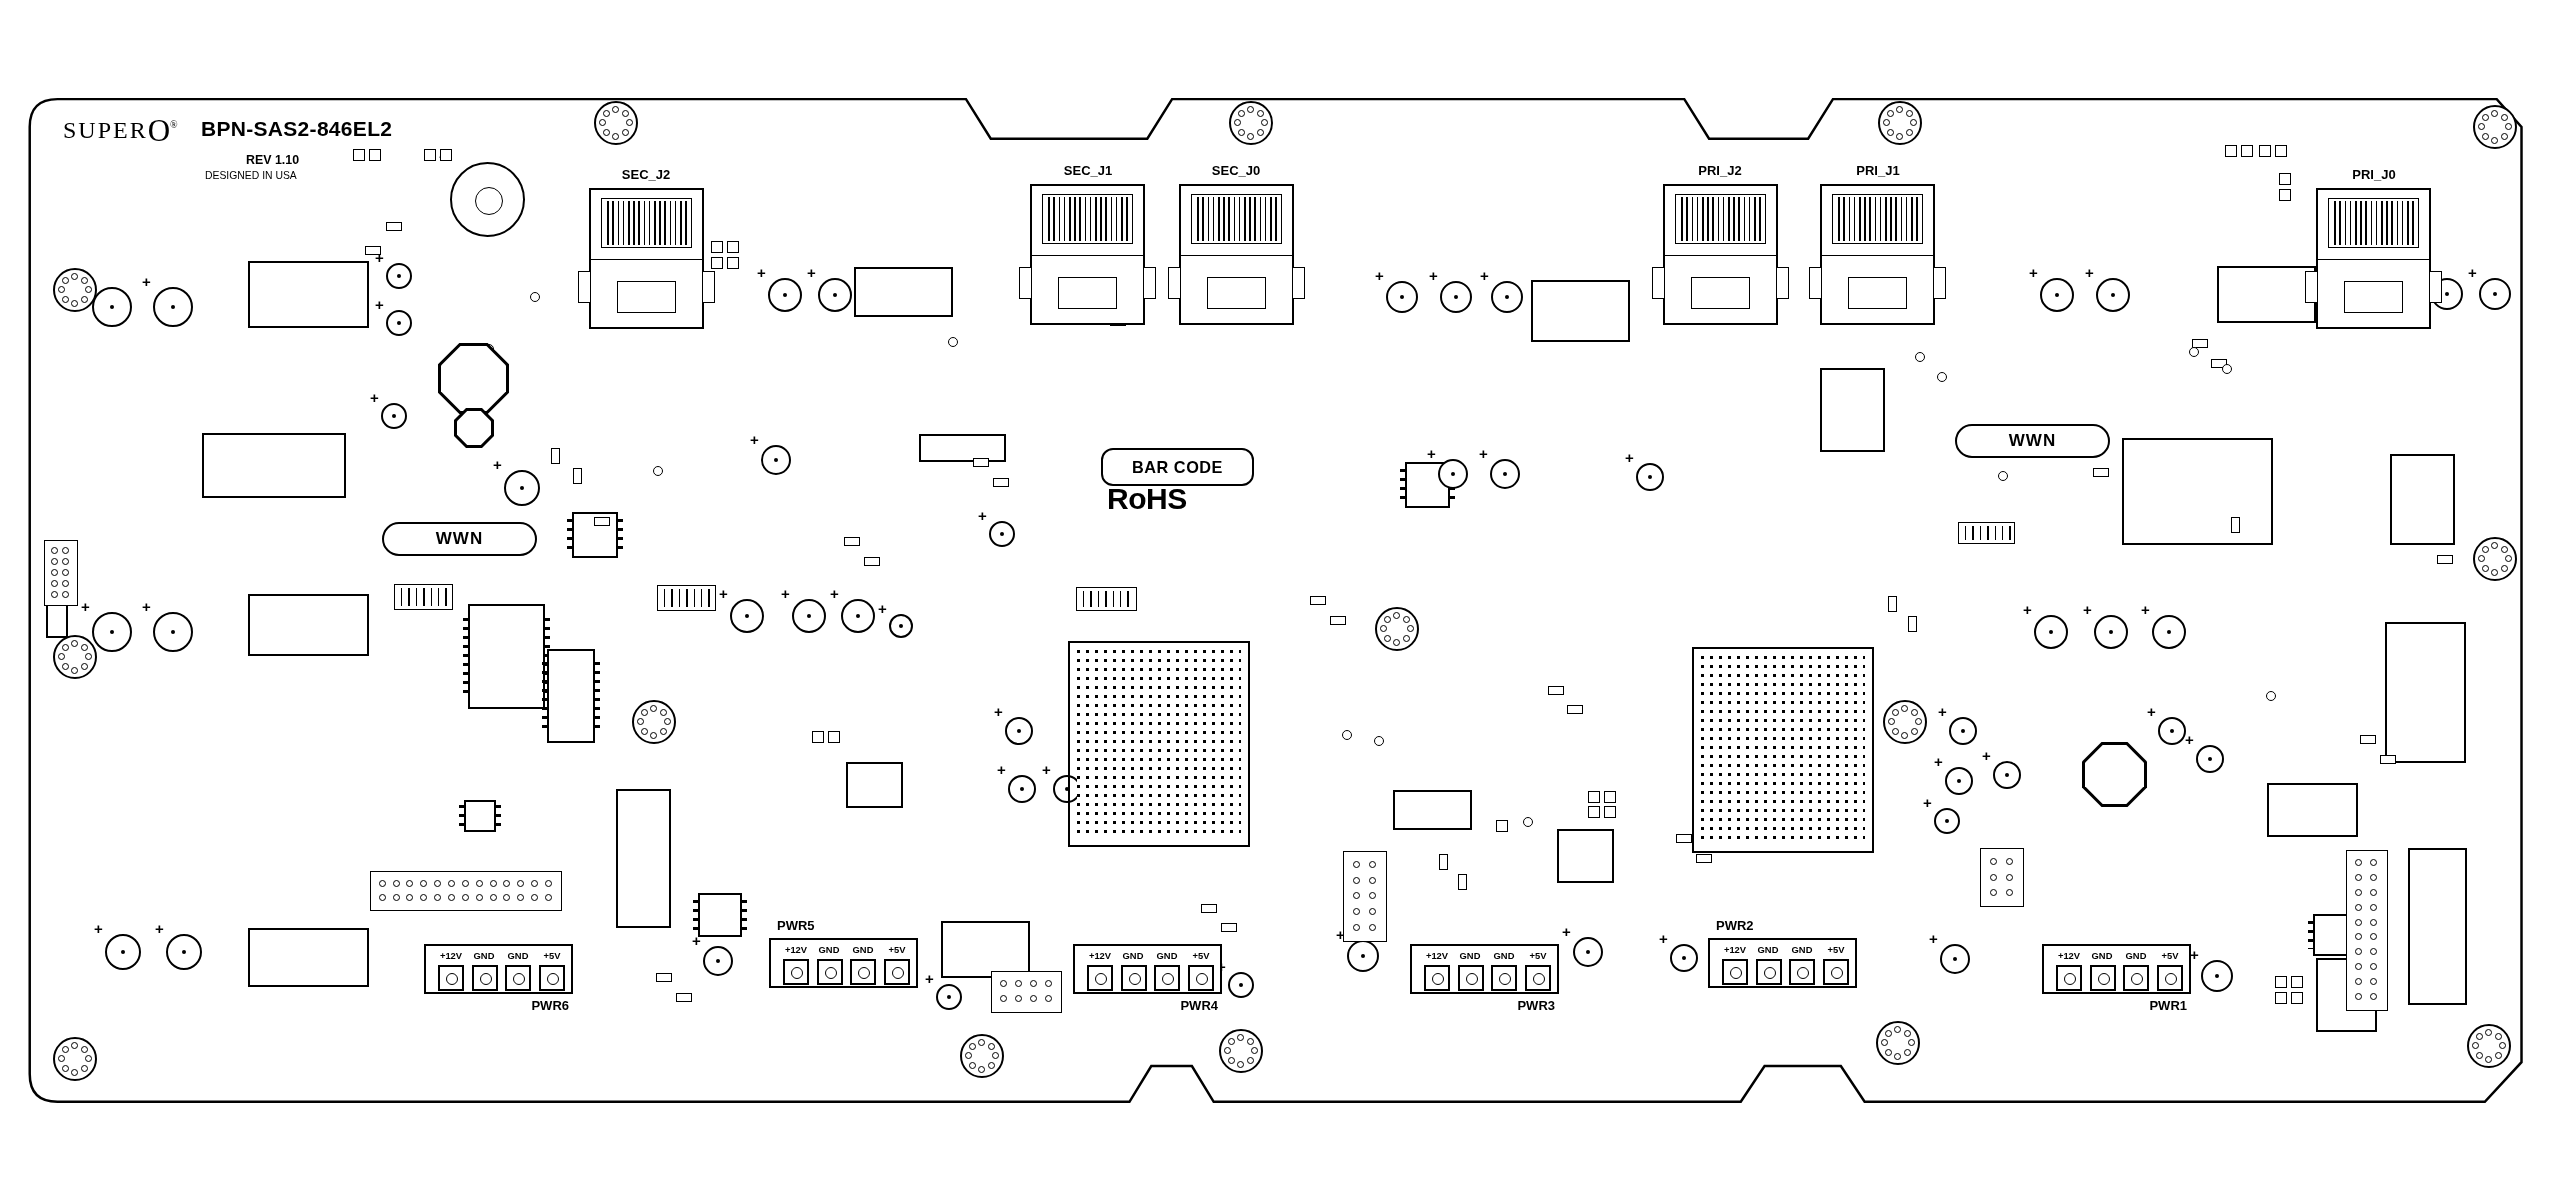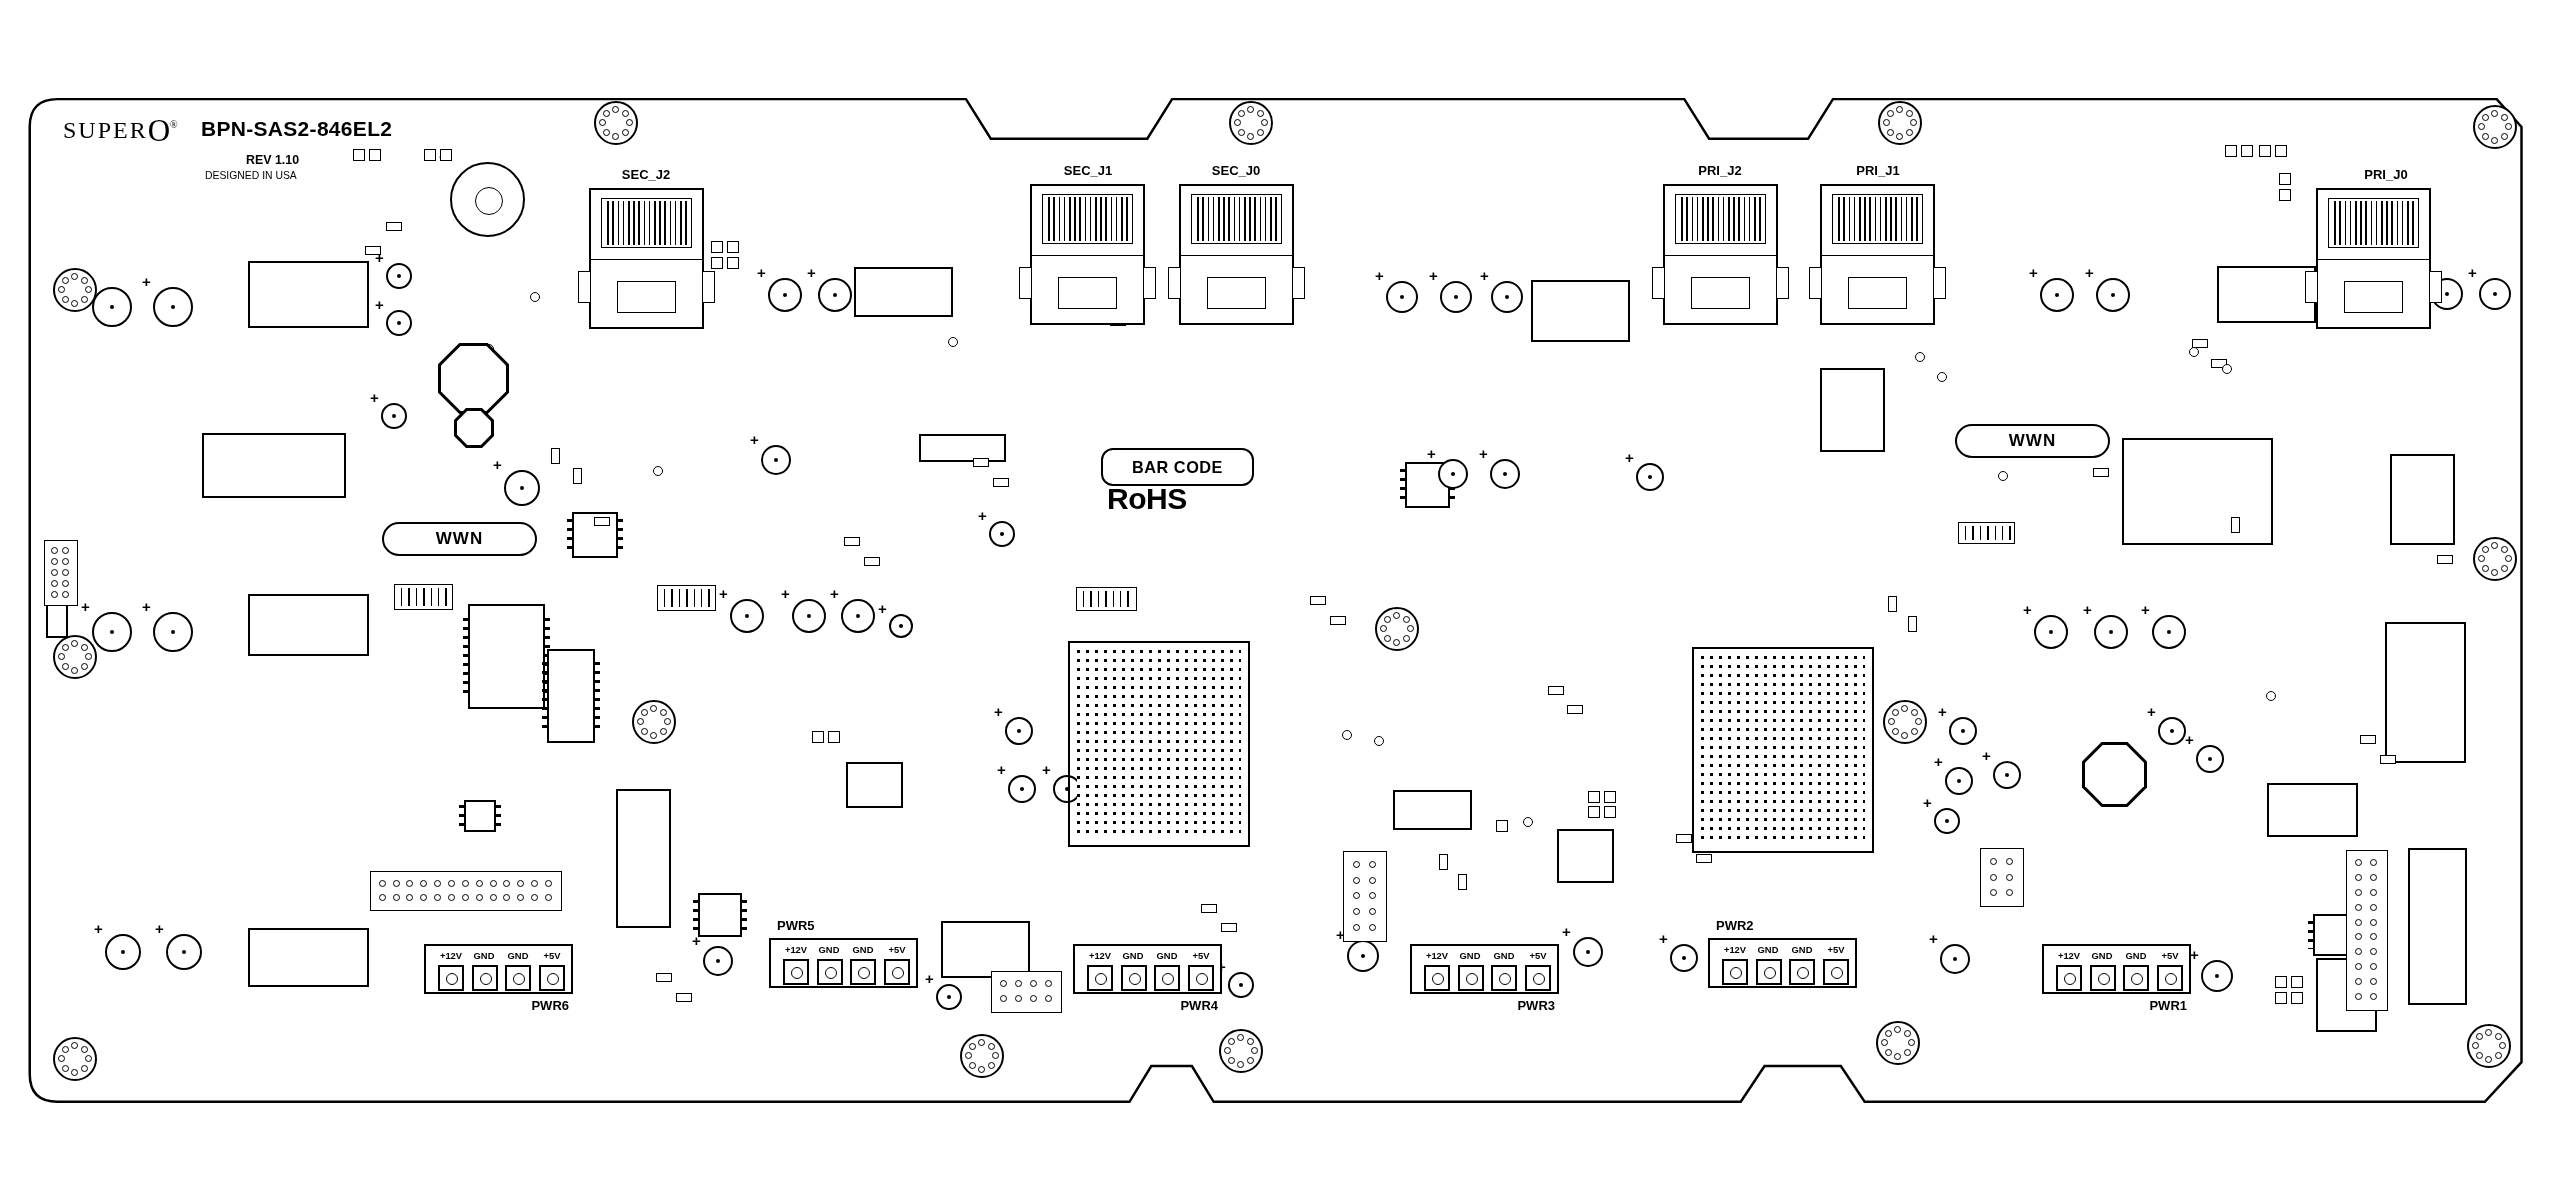--- a/index.html
+++ b/index.html
@@ -617,21 +617,21 @@
         <span class="sas-wing-r"></span>
       </div>
       <div class="c lbl conn-lbl" style="left: 1878px; top: 163px; transform: translateX(-50%);">PRI_J1</div>
       <div class="c sas" style="left: 2316px; top: 188px; width: 115px; height: 141px;">
         <span class="sas-edge"></span>
         <span class="sas-mid"></span>
         <span class="sas-slot"></span>
         <span class="sas-wing-l"></span>
         <span class="sas-wing-r"></span>
       </div>
-      <div class="c lbl conn-lbl" style="left: 2374px; top: 167px; transform: translateX(-50%); margin-left: 12px;">PRI_J0</div>
+      <div class="c lbl conn-lbl" style="left: 2374px; top: 167px; transform: translateX(-50%);">PRI_J0</div>
       <div class="c pwr" style="left: 424px; top: 944px; width: 149px; height: 50px;">
         <span class="pin" style="left: 12px; top: 19px;"></span>
         <span class="pinlbl" style="left: 25px; top: 4px;">+12V</span>
         <span class="pin" style="left: 46px; top: 19px;"></span>
         <span class="pinlbl" style="left: 58px; top: 4px;">GND</span>
         <span class="pin" style="left: 79px; top: 19px;"></span>
         <span class="pinlbl" style="left: 92px; top: 4px;">GND</span>
         <span class="pin" style="left: 113px; top: 19px;"></span>
         <span class="pinlbl" style="left: 126px; top: 4px;">+5V</span>
       </div>

